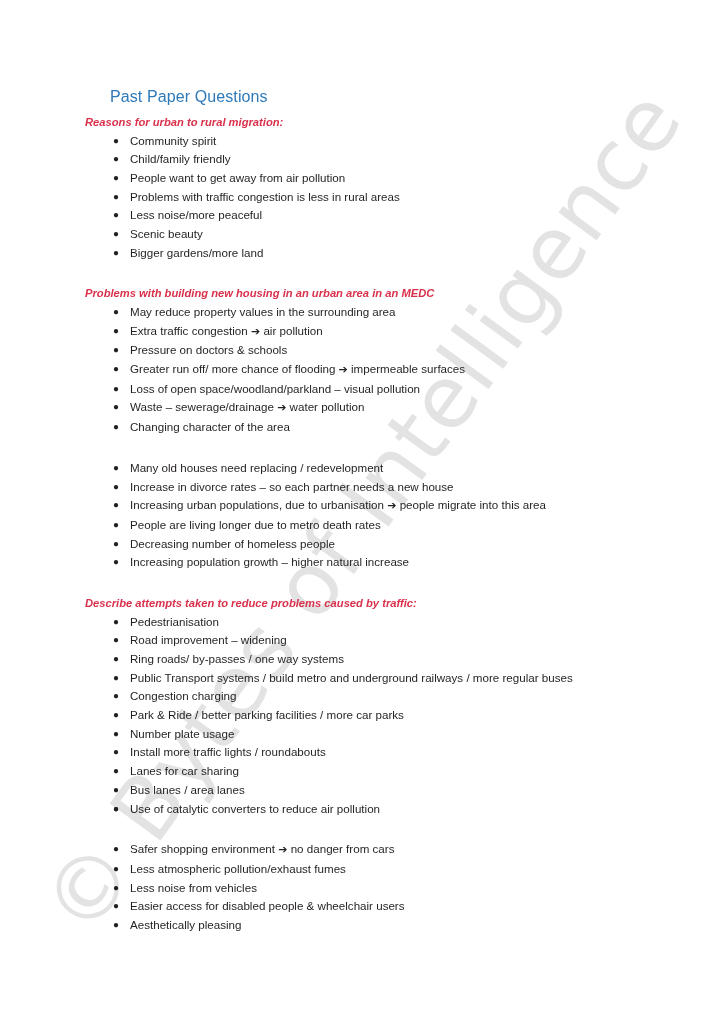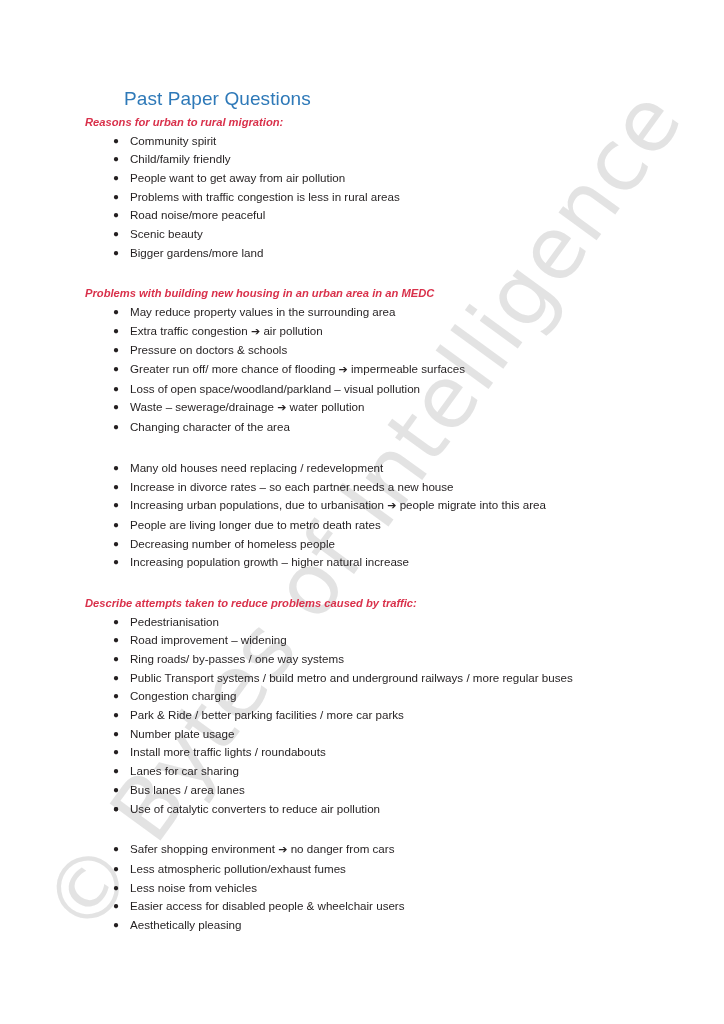--- a/index.html
+++ b/index.html
@@ -44,24 +44,24 @@
 
   
   .content {
     position: relative;
     z-index: 2;
     padding: 0;
   }
 
   .doc-title {
     position: absolute;
-    left: 124px;
+    left: 110px;
     top: 88px;
     font-family: "Liberation Sans", sans-serif;
-    font-size: 19px;
+    font-size: 16px;
     font-weight: 400;
     color: #2E79B8;
     letter-spacing: 0.1px;
     white-space: nowrap;
   }
 
   .sections {
     position: absolute;
     left: 0;
     top: 113px;
@@ -132,21 +132,21 @@
     <div class="doc-title">Past Paper Questions</div>
 
     <div class="sections">
         <div class="section">
           <div class="section-heading">Reasons for urban to rural migration:</div>
           <ul class="bullet-list">
             <li><span class="bullet-dot">●</span><span>Community spirit</span></li>
             <li><span class="bullet-dot">●</span><span>Child/family friendly</span></li>
             <li><span class="bullet-dot">●</span><span>People want to get away from air pollution</span></li>
             <li><span class="bullet-dot">●</span><span>Problems with traffic congestion is less in rural areas</span></li>
-            <li><span class="bullet-dot">●</span><span>Road noise/more peaceful</span></li>
+            <li><span class="bullet-dot">●</span><span>Less noise/more peaceful</span></li>
             <li><span class="bullet-dot">●</span><span>Scenic beauty</span></li>
             <li><span class="bullet-dot">●</span><span>Bigger gardens/more land</span></li>
           </ul>
         </div>
         <div class="section">
           <div class="section-heading">Problems with building new housing in an urban area in an MEDC</div>
           <ul class="bullet-list">
             <li><span class="bullet-dot">●</span><span>May reduce property values in the surrounding area</span></li>
             <li><span class="bullet-dot">●</span><span>Extra traffic congestion <span class="arrow-glyph">➔</span> air pollution</span></li>
             <li><span class="bullet-dot">●</span><span>Pressure on doctors &amp; schools</span></li>

